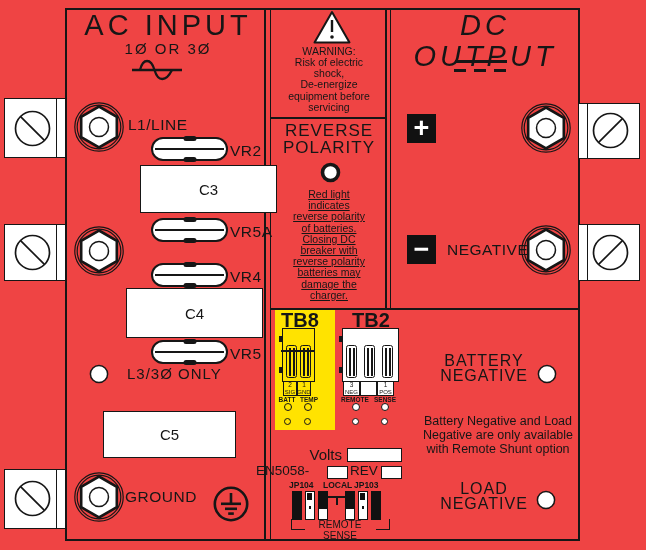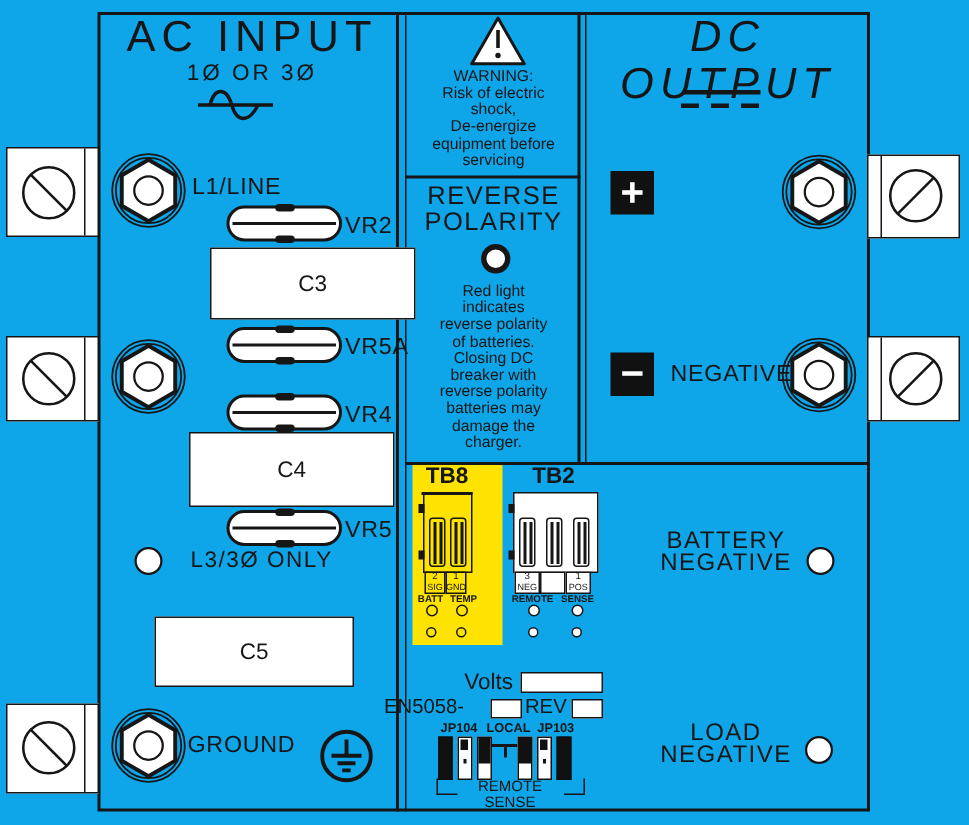--- a/index.html
+++ b/index.html
@@ -1,17 +1,17 @@
 <!DOCTYPE html>
 <html><head>
 <meta charset="utf-8">
 <style>
   * { box-sizing: border-box; }
   html,body { margin:0; padding:0; background:#fff; }
-  .canvas { position:relative; width:646px; height:550px; background:#0ea5e9;
+  .canvas { position:relative; width:646px; height:550px; background:#ef4444;
             font-family:"Liberation Sans", sans-serif; color:#161616; overflow:hidden; }
   .abs  { position:absolute; }
   .line { position:absolute; background:#161616; }
   .bx   { position:absolute; border:1.8px solid #161616; background:#fff; }
   .t    { position:absolute; white-space:pre-line; text-align:center; line-height:1.08; color:#161616; }
   .tl   { text-align:left; }
   .tr   { text-align:right; }
   .title{ font-size:29px; letter-spacing:4px; font-weight:400; }
   .lab  { font-size:15.5px; letter-spacing:0.5px; }
   .stadium { position:absolute; border:2px solid #161616; border-radius:14px; background:#fff; }
@@ -20,28 +20,28 @@
   .crect { position:absolute; border:1.6px solid #161616; background:#fff; display:flex; align-items:center; justify-content:center; font-size:15px; }
   .circ { position:absolute; border:1.4px solid #161616; border-radius:50%; background:#fff; }
   .sq { position:absolute; width:29px; height:29px; background:#111; color:#fff; display:flex; align-items:center; justify-content:center; font-weight:bold; font-size:27px; line-height:1; }
   .tbblock { position:absolute; border:1.6px solid #161616; }
   .slot { position:absolute; border:1.5px solid #161616; border-radius:2.5px; }
   .slot i { position:absolute; top:1.5px; bottom:1.5px; width:1.4px; background:#161616; }
   .pinbox { position:absolute; border:1.2px solid #161616; display:flex; flex-direction:column; align-items:center; justify-content:center; line-height:1; }
   .pinnum { font-size:6.5px; line-height:6.5px; }
   .pinname{ font-size:6px; line-height:6.5px; }
   .sublab { position:absolute; font-size:6.5px; font-weight:bold; text-align:center; line-height:1; }
-  .tblabel{ position:absolute; font-size:15px; font-weight:bold; text-align:center; border-bottom:2.2px solid #161616; padding-bottom:2px; line-height:1.05; }
+  .tblabel{ position:absolute; font-size:20px; font-weight:bold; border-bottom:2.2px solid #161616; padding-bottom:19px; line-height:1.05; }
   .tbtab { position:absolute; width:4px; height:6px; background:#161616; }
   .jbar { position:absolute; width:10px; height:29px; border:1.6px solid #111; background:#fff; }
   .jbar.solid { background:#111; }
   .jbar .cap { position:absolute; left:0.6px; top:0.6px; width:5.8px; height:7px; background:#111; }
   .jbar .dot { position:absolute; left:2.6px; top:14px; width:2.6px; height:2.6px; background:#111; }
   .jbar .fill { position:absolute; left:-0.5px; top:-0.5px; width:8px; height:17px; background:#111; }
-  .jlab { position:absolute; font-size:8.5px; font-weight:bold; text-align:center; line-height:1; }
+  .jlab { position:absolute; font-size:8.5px; font-weight:bold; text-align:left; line-height:1; }
   .dashed { position:absolute; height:3px; background:repeating-linear-gradient(90deg,#161616 0 12px,transparent 12px 20px); }
   .bracketL { position:absolute; border-left:1.6px solid #161616; border-bottom:1.6px solid #161616; }
   .bracketR { position:absolute; border-right:1.6px solid #161616; border-bottom:1.6px solid #161616; }
   svg { display:block; }
 </style>
 </head>
 <body>
 
 <div class="canvas">
 
@@ -203,21 +203,21 @@
 equipment before
 servicing</div>
 
   <div class="t" style="left:272px; top:123px; width:114px; font-size:17px; line-height:16.5px; letter-spacing:1px;">REVERSE
 POLARITY</div>
   <div class="abs" style="left:318px; top:160px;">
     <svg width="25" height="25" viewBox="0 0 25 25">
         <circle cx="12.5" cy="12.5" r="8" fill="#fff" stroke="#161616" stroke-width="3.6"></circle>
       </svg>
   </div>
-  <div class="t" style="left:270px; top:189px; width:118px; font-size:10.5px; line-height:11.2px;">Red light
+  <div class="t" style="left:270px; top:189px; width:118px; font-size:10.5px; line-height:11.2px;text-decoration:underline;">Red light
 indicates
 reverse polarity
 of batteries.
 Closing DC
 breaker with
 reverse polarity
 batteries may
 damage the
 charger.</div>
 
@@ -251,20 +251,23 @@
   </div>
 
   <div class="t" style="left:420px; top:354px; width:128px; font-size:16px; line-height:14.5px; letter-spacing:1px;">BATTERY
 NEGATIVE</div>
   <div class="abs" style="left:537px; top:364px;">
     <svg width="20" height="20" viewBox="0 0 20 20">
         <circle cx="10" cy="10" r="8.6" fill="#fff" stroke="#161616" stroke-width="1.5"></circle>
       </svg>
   </div>
 
+  <div class="t" style="left:406px; top:414px; width:184px; font-size:12.5px; line-height:14px;">Battery Negative and Load
+Negative are only available
+with Remote Shunt option</div>
 
   <div class="t" style="left:420px; top:482px; width:128px; font-size:16px; line-height:14.5px; letter-spacing:1px;">LOAD
 NEGATIVE</div>
   <div class="abs" style="left:536px; top:490px;">
     <svg width="20" height="20" viewBox="0 0 20 20">
         <circle cx="10" cy="10" r="8.6" fill="#fff" stroke="#161616" stroke-width="1.5"></circle>
       </svg>
   </div>
 
   <div class="abs" style="left:275px; top:310px; width:60px; height:120px; background:#FFE300;"></div>

